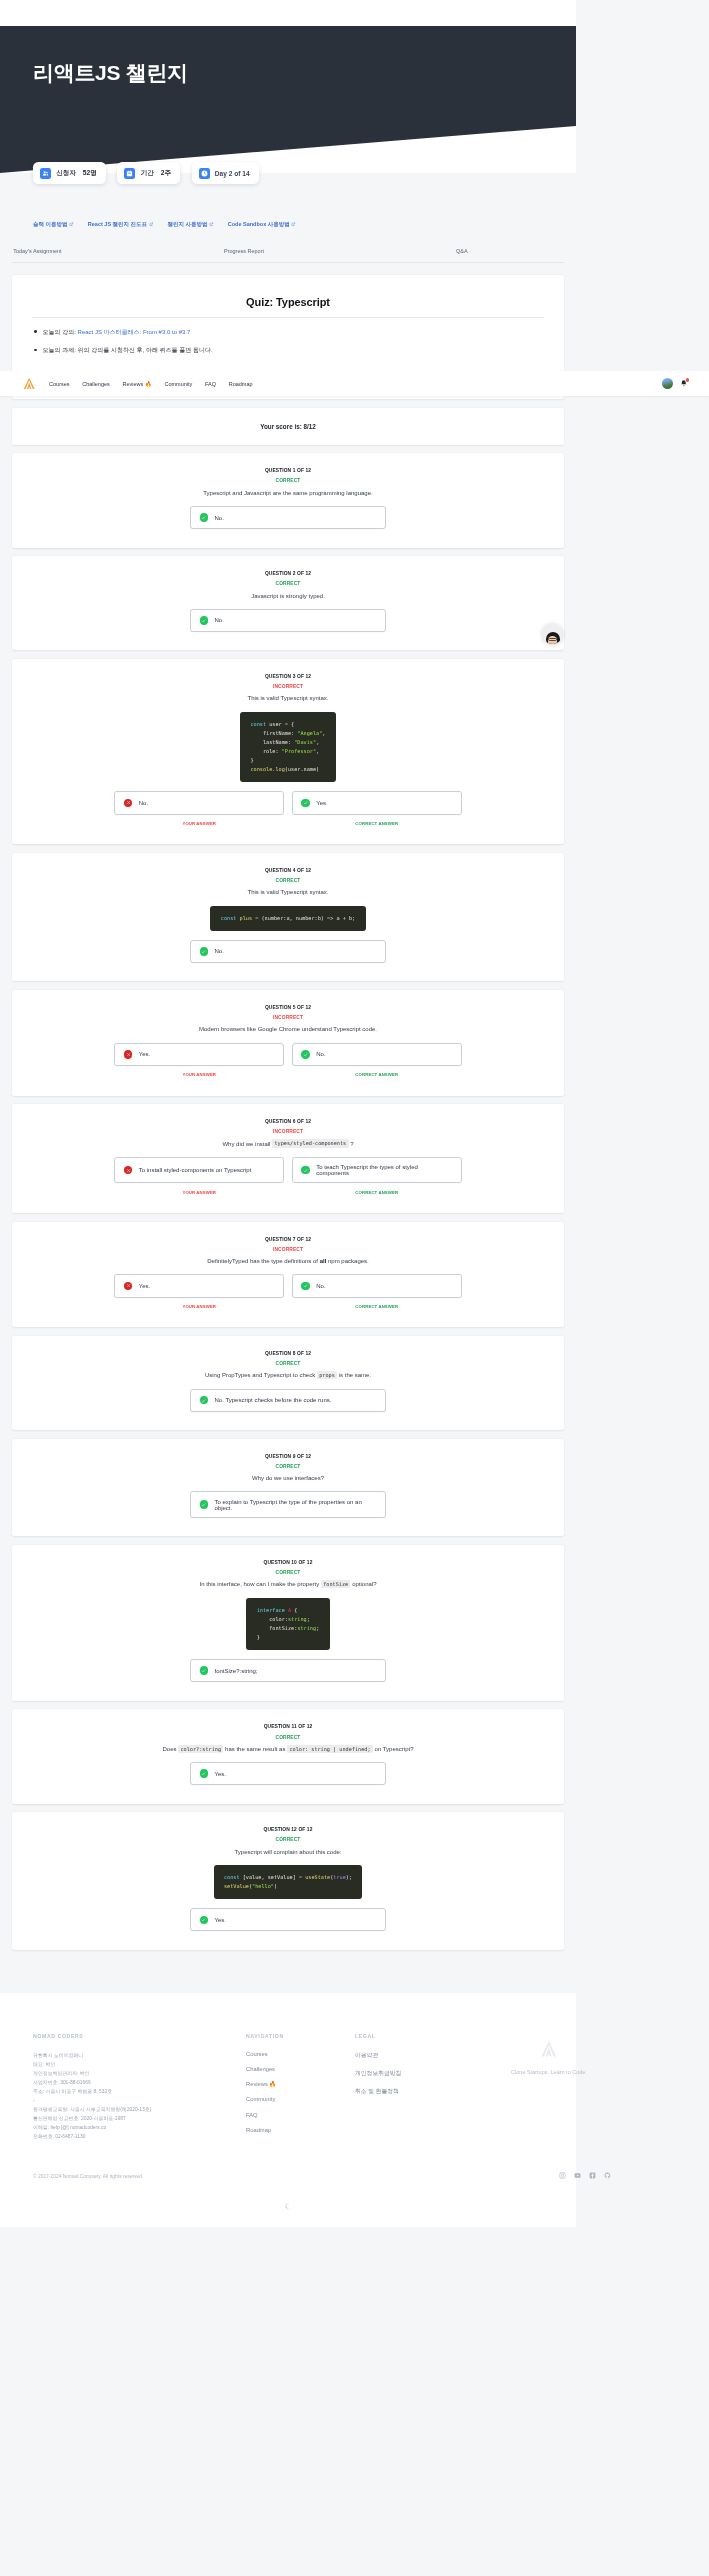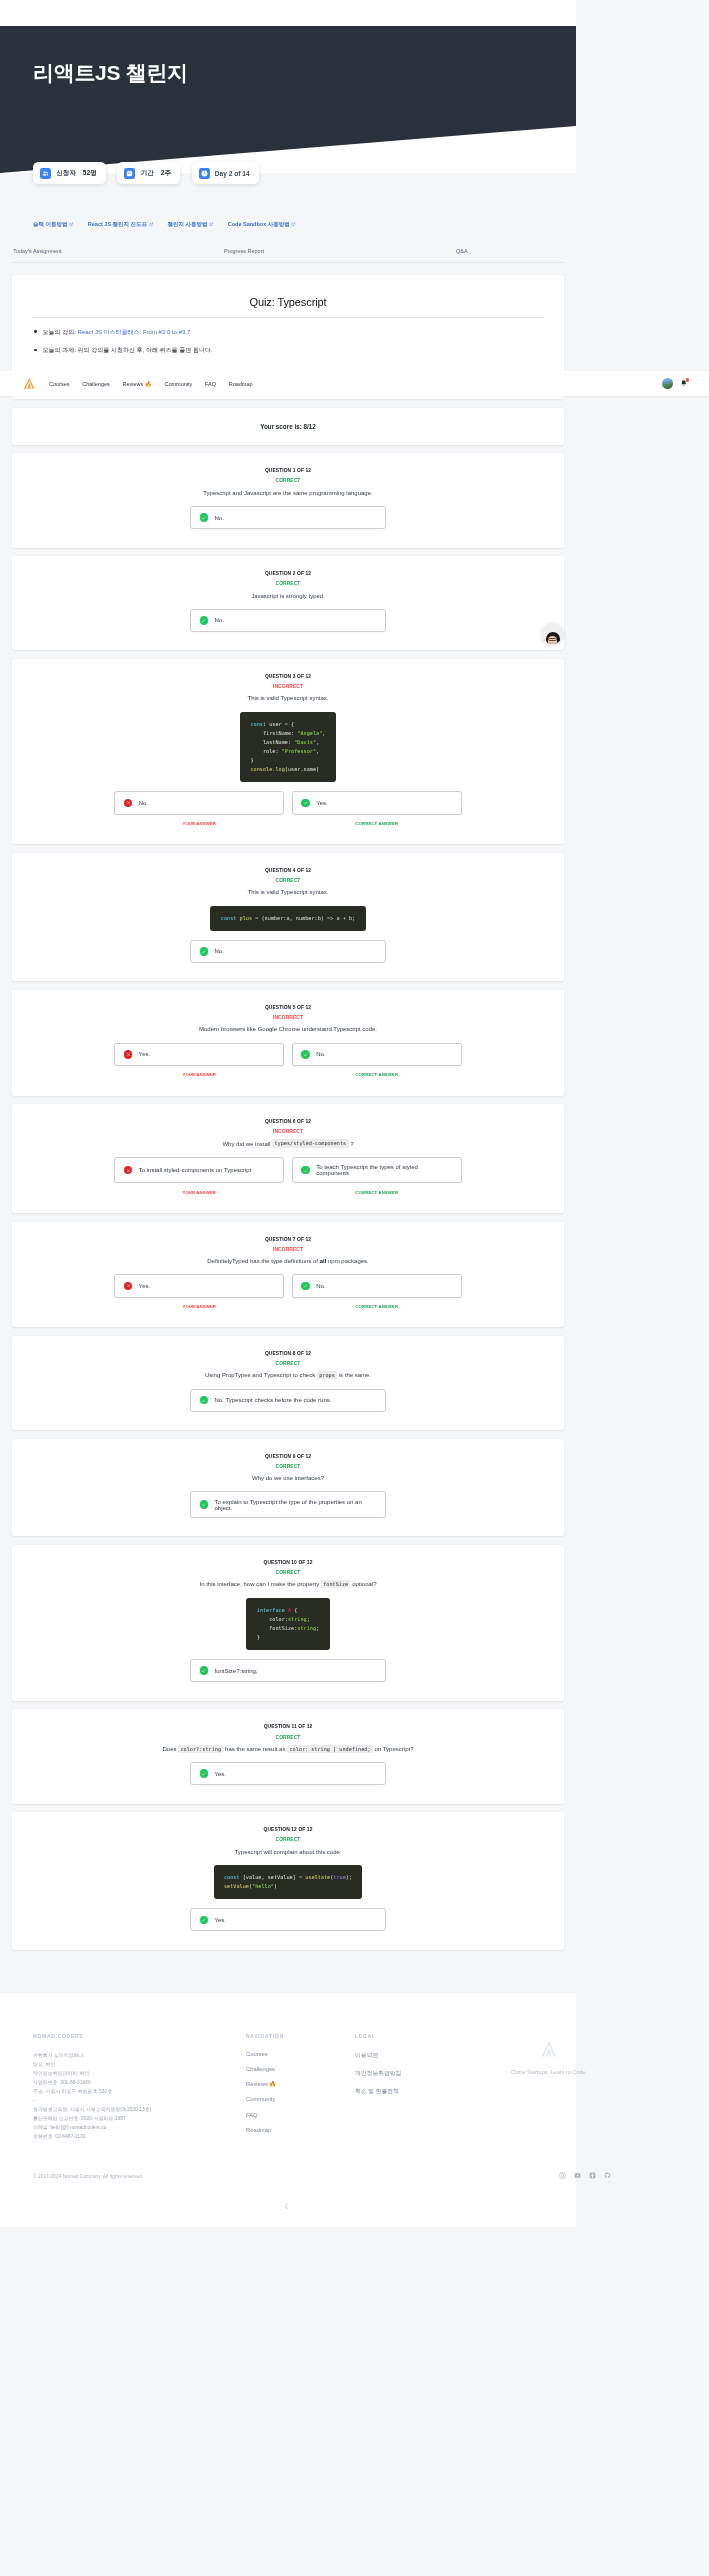--- a/index.html
+++ b/index.html
@@ -111,21 +111,21 @@
     background: #fff;
     border-radius: 2.9px;
     box-shadow: 0 0.6px 1.7px rgba(30,40,60,.09);
     margin-bottom: 8.6px;
     padding: 15px 19.6px 17px 19.6px;
   }
 
   .quiz-title {
     text-align: center;
     font-size: 11px;
-    font-weight: 400;
+    font-weight: 700;
     color: #111418;
     padding: 5.2px 0 9.8px 0;
     letter-spacing: -0.1px;
   }
   .quiz-hr { border: none; border-top: 0.6px solid #e6e8ec; margin: 0 0 9.2px 0; }
   .quiz-list { list-style: none; }
   .quiz-list li {
     position: relative;
     padding-left: 11px;
     font-size: 6px;

